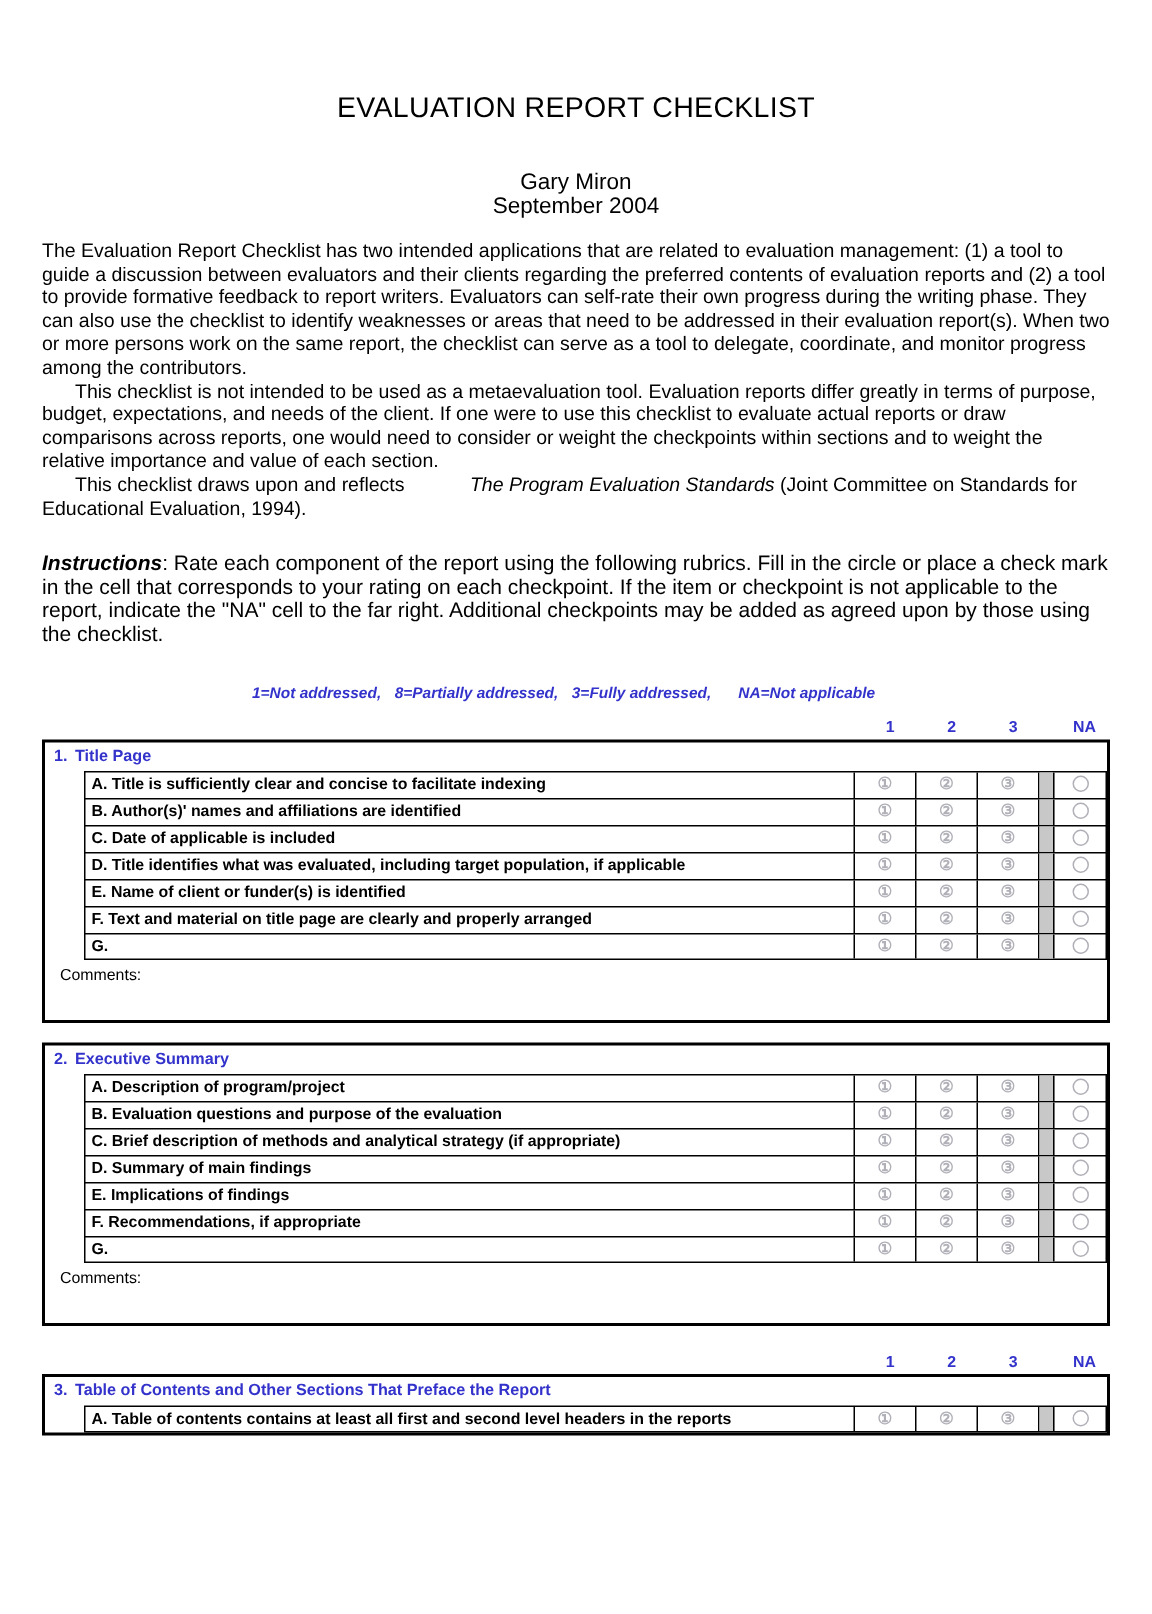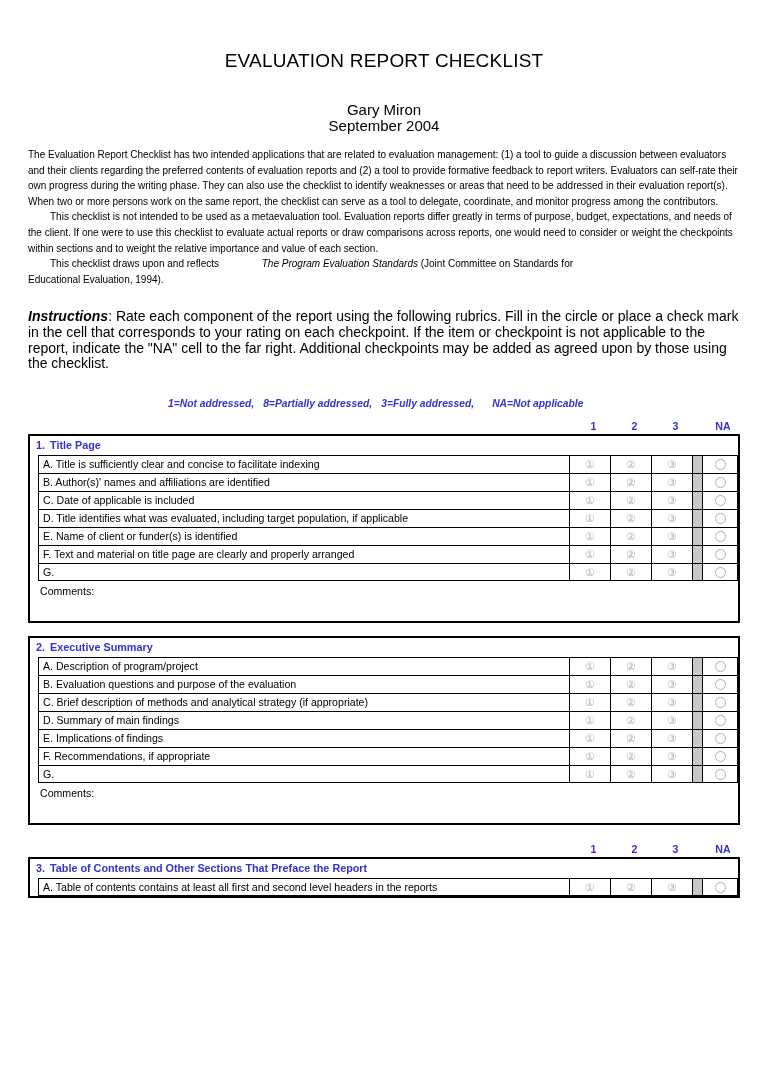--- a/index.html
+++ b/index.html
@@ -22,34 +22,34 @@
     padding: 0 28px;
     position: relative;
   }
 
   
   .doc-title {
     text-align: center;
     font-size: 19px;
     font-weight: normal;
     letter-spacing: 0.2px;
-    margin: 0;
+    margin: 12px;
     padding-top: 50px;
   }
   .byline {
     text-align: center;
     font-size: 15px;
     line-height: 15.5px;
     margin-top: 30px;
   }
   .byline div { white-space: nowrap; }
 
   
   .body-text {
-    font-size: 10px;
+    font-size: 13px;
     line-height: 15.6px;
     text-align: left;
     margin-top: 14px;
   }
   .body-text p {
     margin: 0;
   }
   .indent { text-indent: 22px; }
   .ital { font-style: italic; margin-left: 40px; }
   .instructions {
@@ -105,22 +105,23 @@
   .section-header {
     color: #3333cc;
     font-weight: bold;
     font-size: 10.8px;
     padding: 3px 0 3px 6px;
     line-height: 13px;
   }
   .section-header .num { margin-right: 5px; }
 
   .rows {
-    padding-left: 8px;
+    padding-left: 26px;
     padding-right: 0px;
+    font-weight: bold;
   }
   .row {
     display: flex;
     border-top: 1px solid #000000;
     border-left: 1px solid #000000;
     border-right: 1px solid #000000;
     height: 18px;
     box-sizing: border-box;
   }
   .row.last { border-bottom: 1px solid #000000; }

